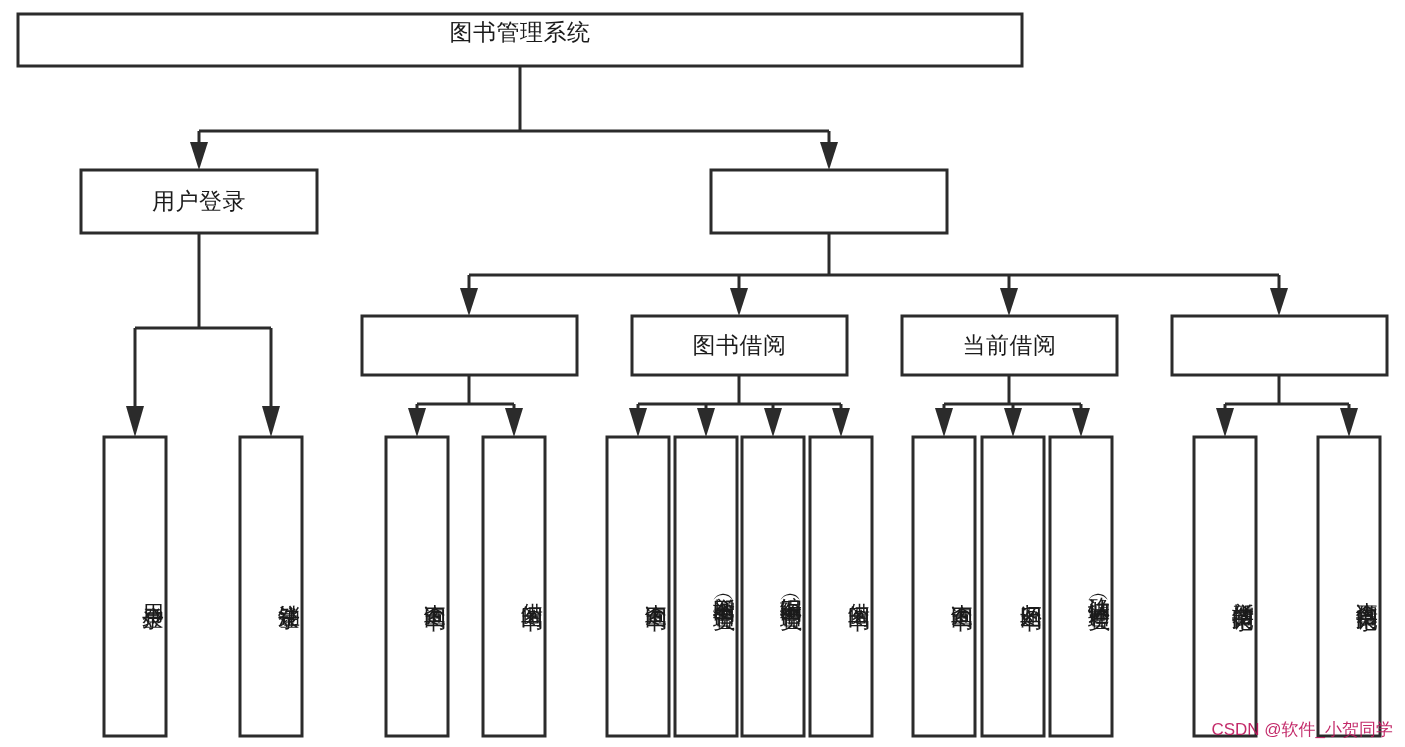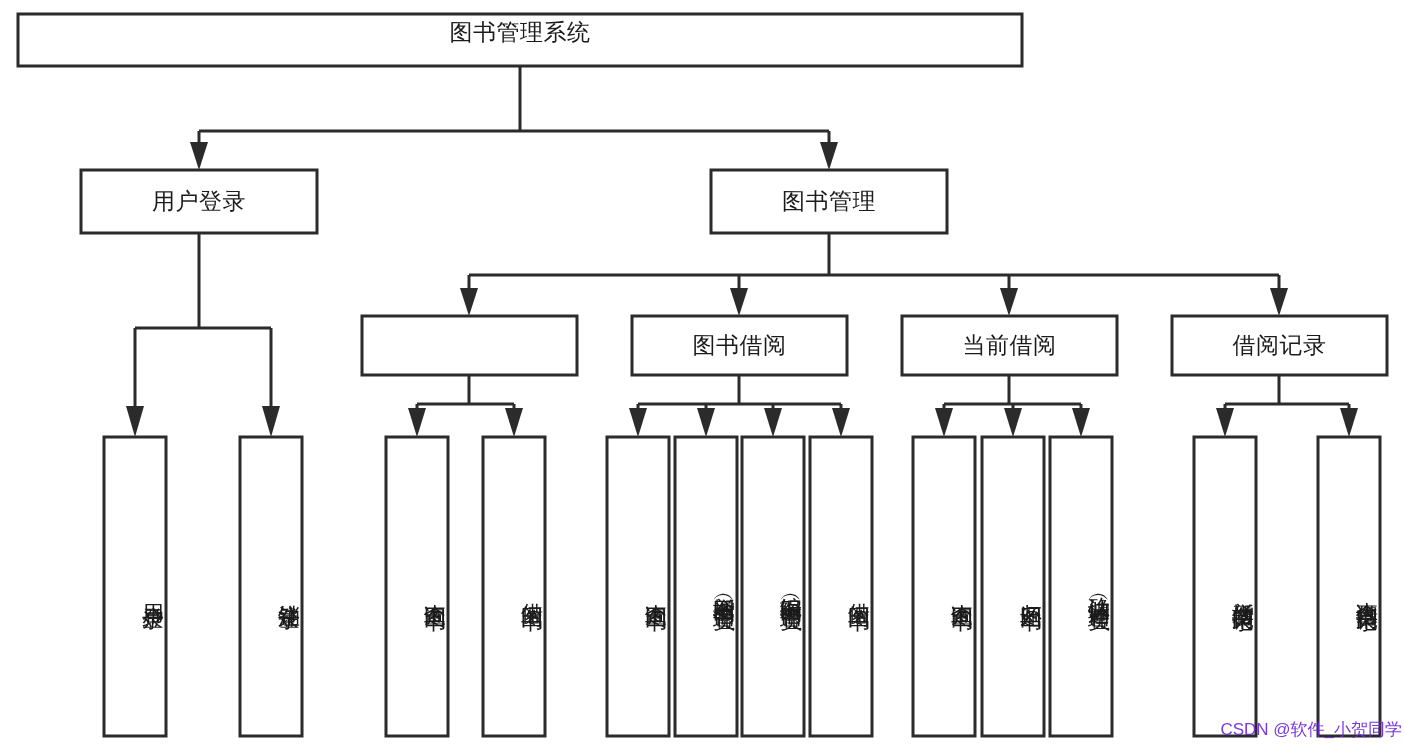--- a/index.html
+++ b/index.html
@@ -61,24 +61,24 @@
     text-orientation: upright;
     font-size: 22px;
     line-height: 1.18;
     letter-spacing: 2px;
     align-items: flex-start;
     justify-content: center;
     padding-top: 6px;
   }
   .watermark {
     position: absolute;
-    right: 3px;
+    right: 12px;
     bottom: 6px;
     font-size: 17px;
-    color: #6d28d9;
+    color: #be185d;
     font-family: "Liberation Sans", "DejaVu Sans", sans-serif;
     white-space: nowrap;
     opacity: 0.92;
   }
 </style>
 </head>
 <body>
 
 <div id="diagram-root">
 
@@ -182,25 +182,23 @@
     <rect class="node-rect" x="982" y="437" width="62" height="299"></rect>
     <rect class="node-rect" x="1050" y="437" width="62" height="299"></rect>
 
     <rect class="node-rect" x="1194" y="437" width="62" height="299"></rect>
     <rect class="node-rect" x="1318" y="437" width="62" height="299"></rect>
   </svg>
 
   <div class="node-label label-h" style="left:18px;top:14px;width:1004px;height:36px;">图书管理系统</div>
 
   <div class="node-label label-h" style="left:81px;top:170px;width:236px;height:63px;">用户登录</div>
-  <div class="node-label label-h" style="left:711px;top:170px;width:236px;height:63px;">图书管理</div>
 
   <div class="node-label label-h" style="left:632px;top:316px;width:215px;height:59px;">图书借阅</div>
   <div class="node-label label-h" style="left:902px;top:316px;width:215px;height:59px;border-radius:25px;">当前借阅</div>
-  <div class="node-label label-h" style="left:1172px;top:316px;width:215px;height:59px;">借阅记录</div>
 
   <div class="node-label label-v" style="left:104px;top:437px;width:62px;height:299px;">用户登录</div>
   <div class="node-label label-v" style="left:240px;top:437px;width:62px;height:299px;">注销登录</div>
 
   <div class="node-label label-v" style="left:386px;top:437px;width:62px;height:299px;">查询图书</div>
   <div class="node-label label-v" style="left:483px;top:437px;width:62px;height:299px;">借阅图书</div>
 
   <div class="node-label label-v" style="left:607px;top:437px;width:62px;height:299px;">查询图书</div>
   <div class="node-label label-v" style="left:675px;top:437px;width:62px;height:299px;padding-top:2px;">新增图书（管理员）</div>
   <div class="node-label label-v" style="left:742px;top:437px;width:62px;height:299px;padding-top:2px;">编辑图书（管理员）</div>

